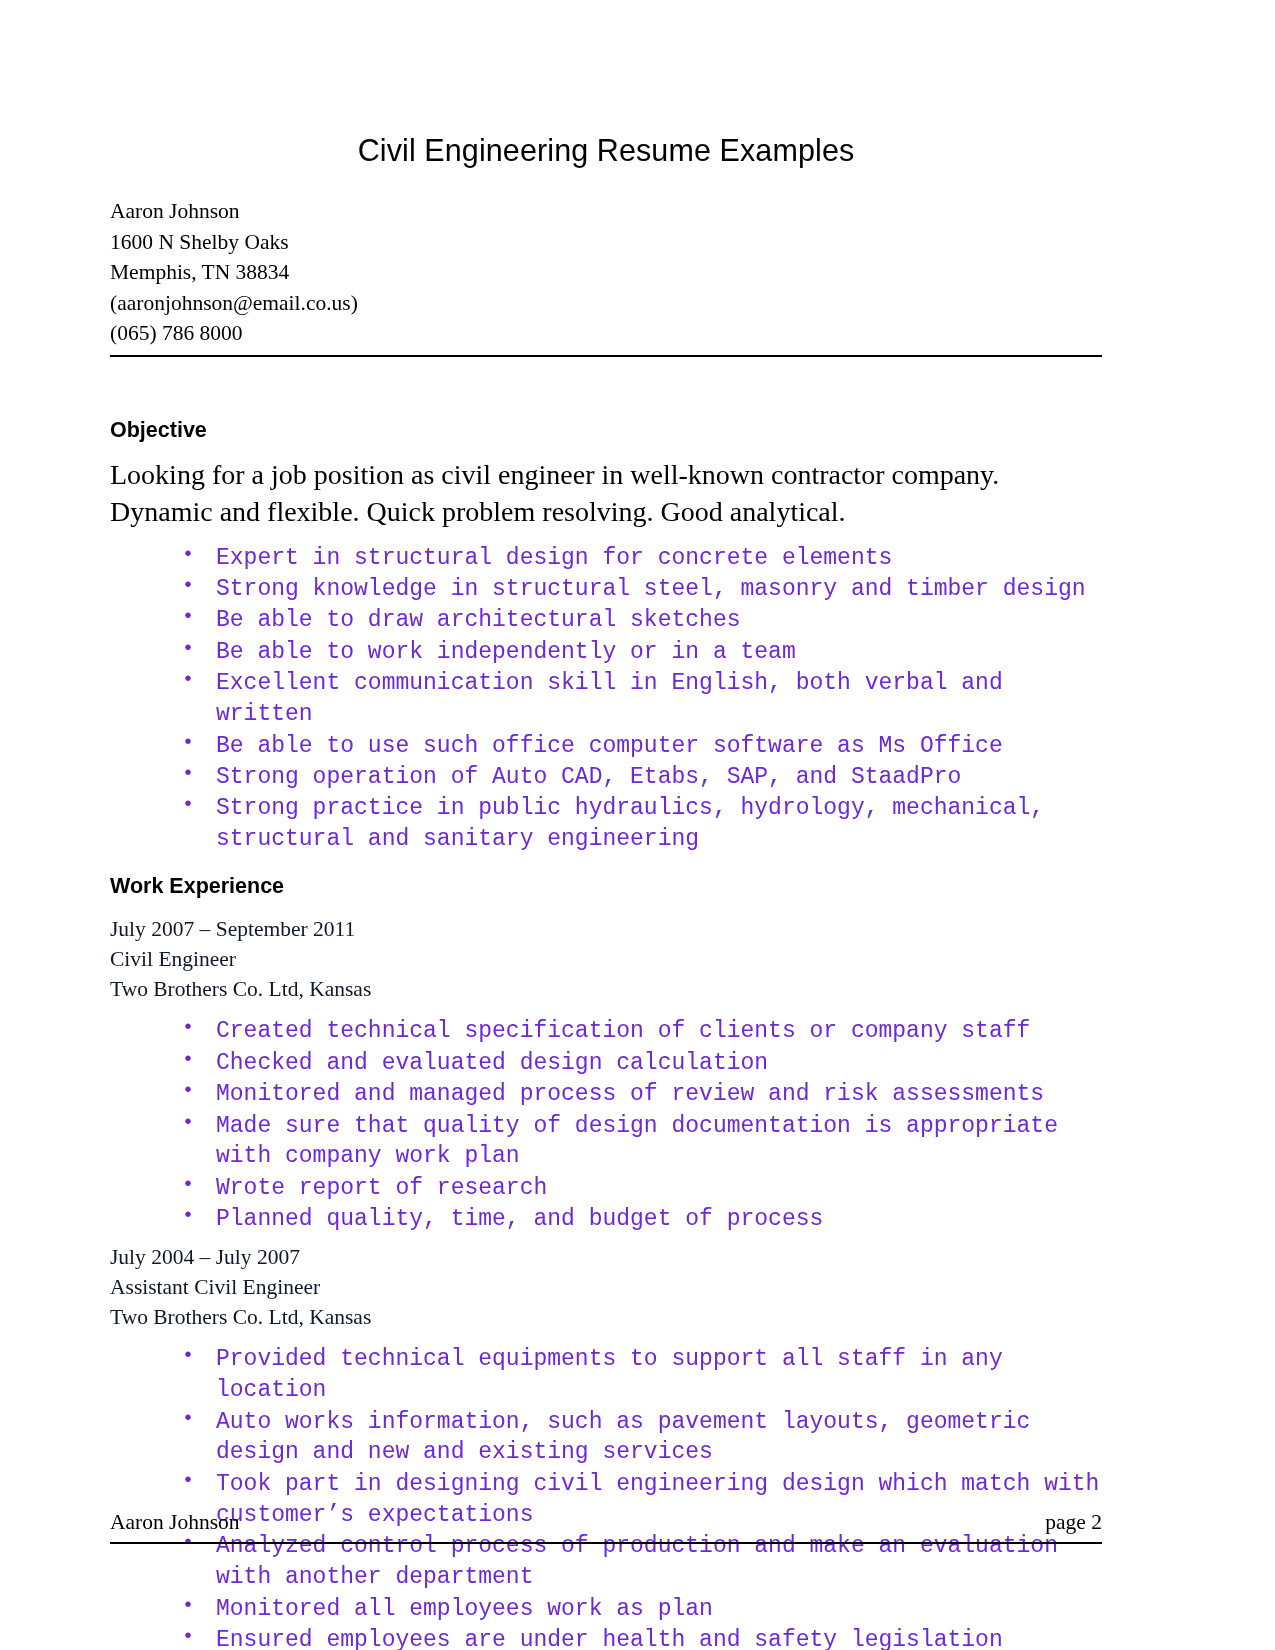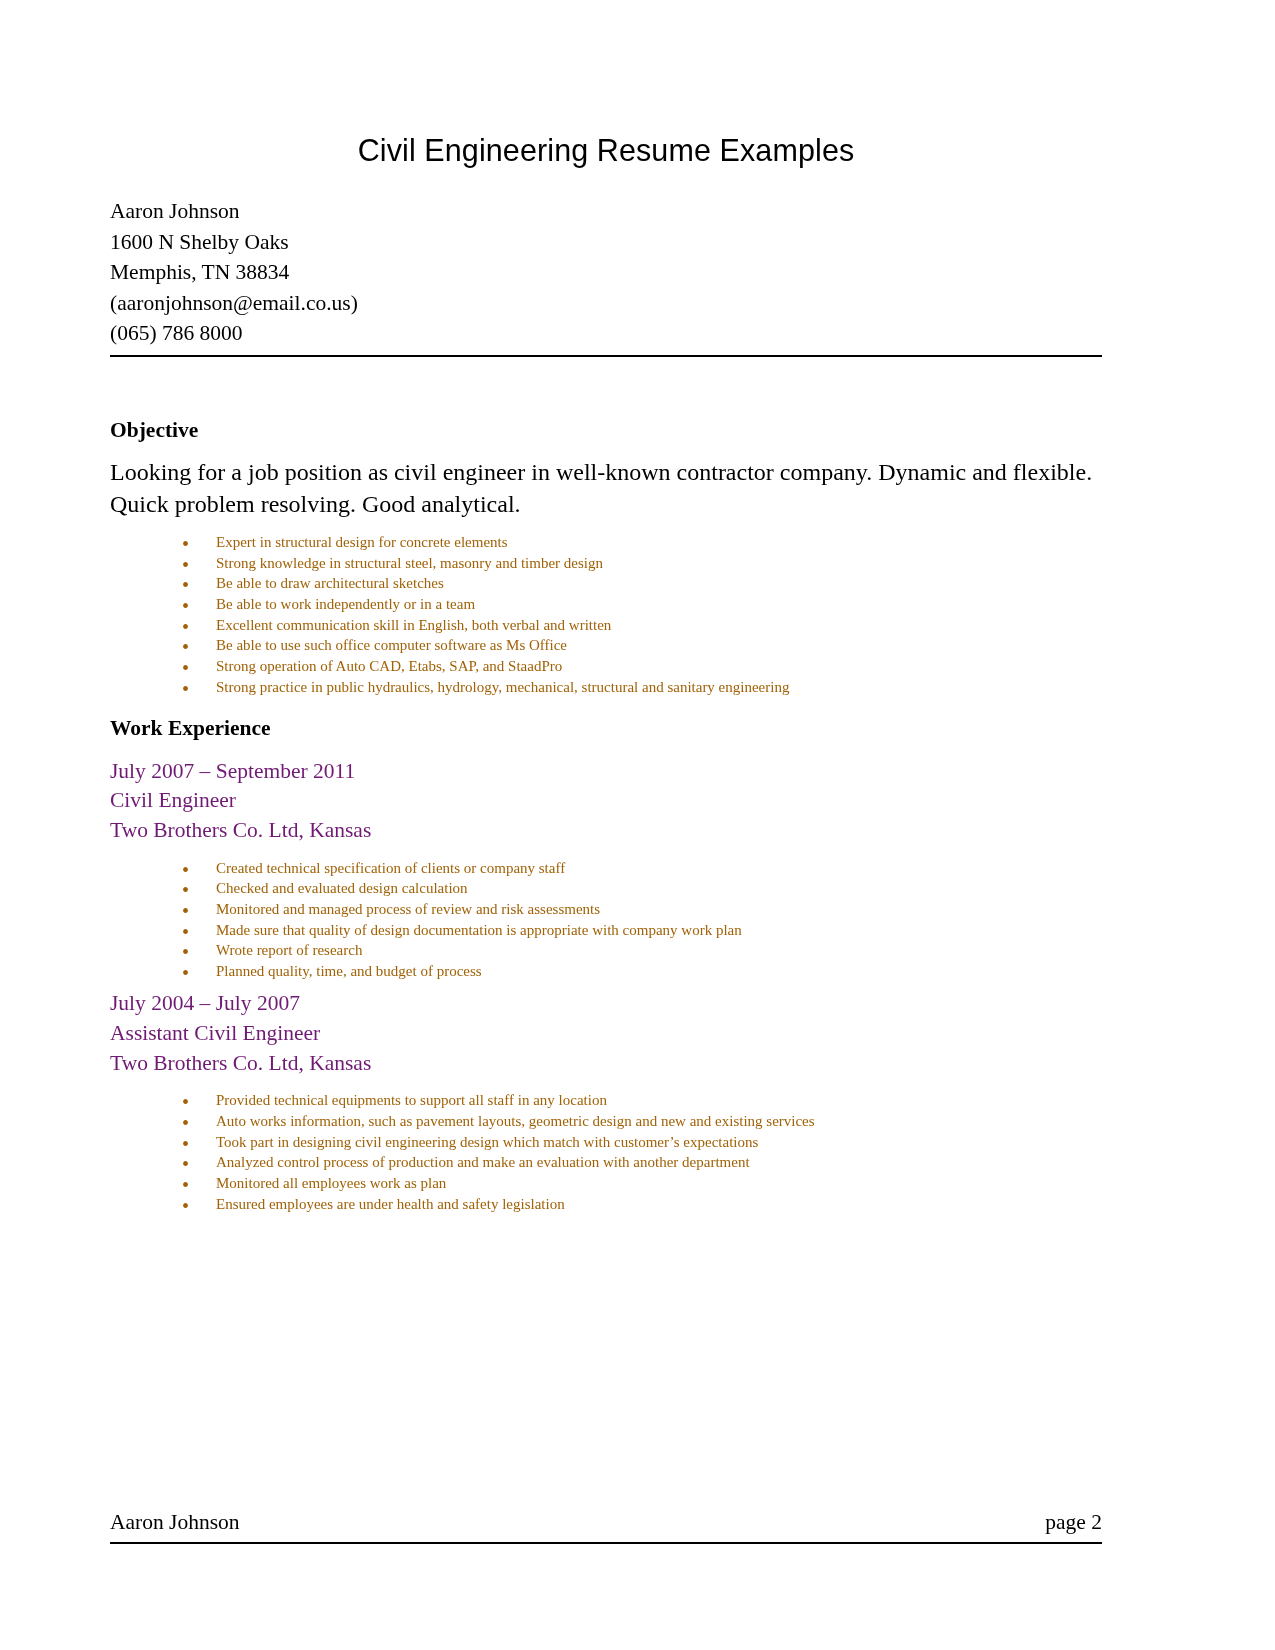--- a/index.html
+++ b/index.html
@@ -43,43 +43,43 @@
   .contact-line {
     white-space: pre;
   }
   .rule-top {
     border: 0;
     border-top: 2.2px solid #000000;
     margin: 6px 0 0 0;
     width: 100%;
   }
   .section-heading {
-    font-family: Liberation Serif, serif;
+    font-family: Liberation Sans, sans-serif;
     font-size: 21.5px;
     font-weight: bold;
     color: #000000;
     margin: 0;
     line-height: 1.3;
   }
   .heading-objective { margin-top: 60px; }
   .heading-keyskills { margin-top: 17px; }
   .heading-work { margin-top: 18px; }
 
   .body-para {
     font-family: "Liberation Serif", serif;
-    font-size: 24px;
+    font-size: 28px;
     color: #000000;
     line-height: 1.34;
     margin: 11px 0 0 0;
     text-align: left;
   }
   ul.bullets {
-    font-family: Liberation Serif, serif;
-    font-size: 15px;
-    color: #a16207;
+    font-family: Liberation Mono, monospace;
+    font-size: 23px;
+    color: #6d28d9;
     margin: 12px 0 0 0;
     padding: 0 0 0 72px;
     list-style: none;
     line-height: 1.345;
   }
   ul.bullets li {
     position: relative;
     padding-left: 34px;
     margin: 0 0 0.5px 0;
   }
@@ -87,21 +87,21 @@
     content: "\2022";
     position: absolute;
     left: 0;
     top: -1px;
     font-size: 20px;
     line-height: inherit;
   }
   .job-block {
     font-family: "Liberation Serif", serif;
     font-size: 21.5px;
-    color: #701a75;
+    color: #0f172a;
     line-height: 1.38;
     margin-top: 14px;
   }
   .job-line { white-space: pre; }
   .job2 { margin-top: 8px; }
 
   .footer {
     position: absolute;
     left: 110px;
     top: 1510px;

